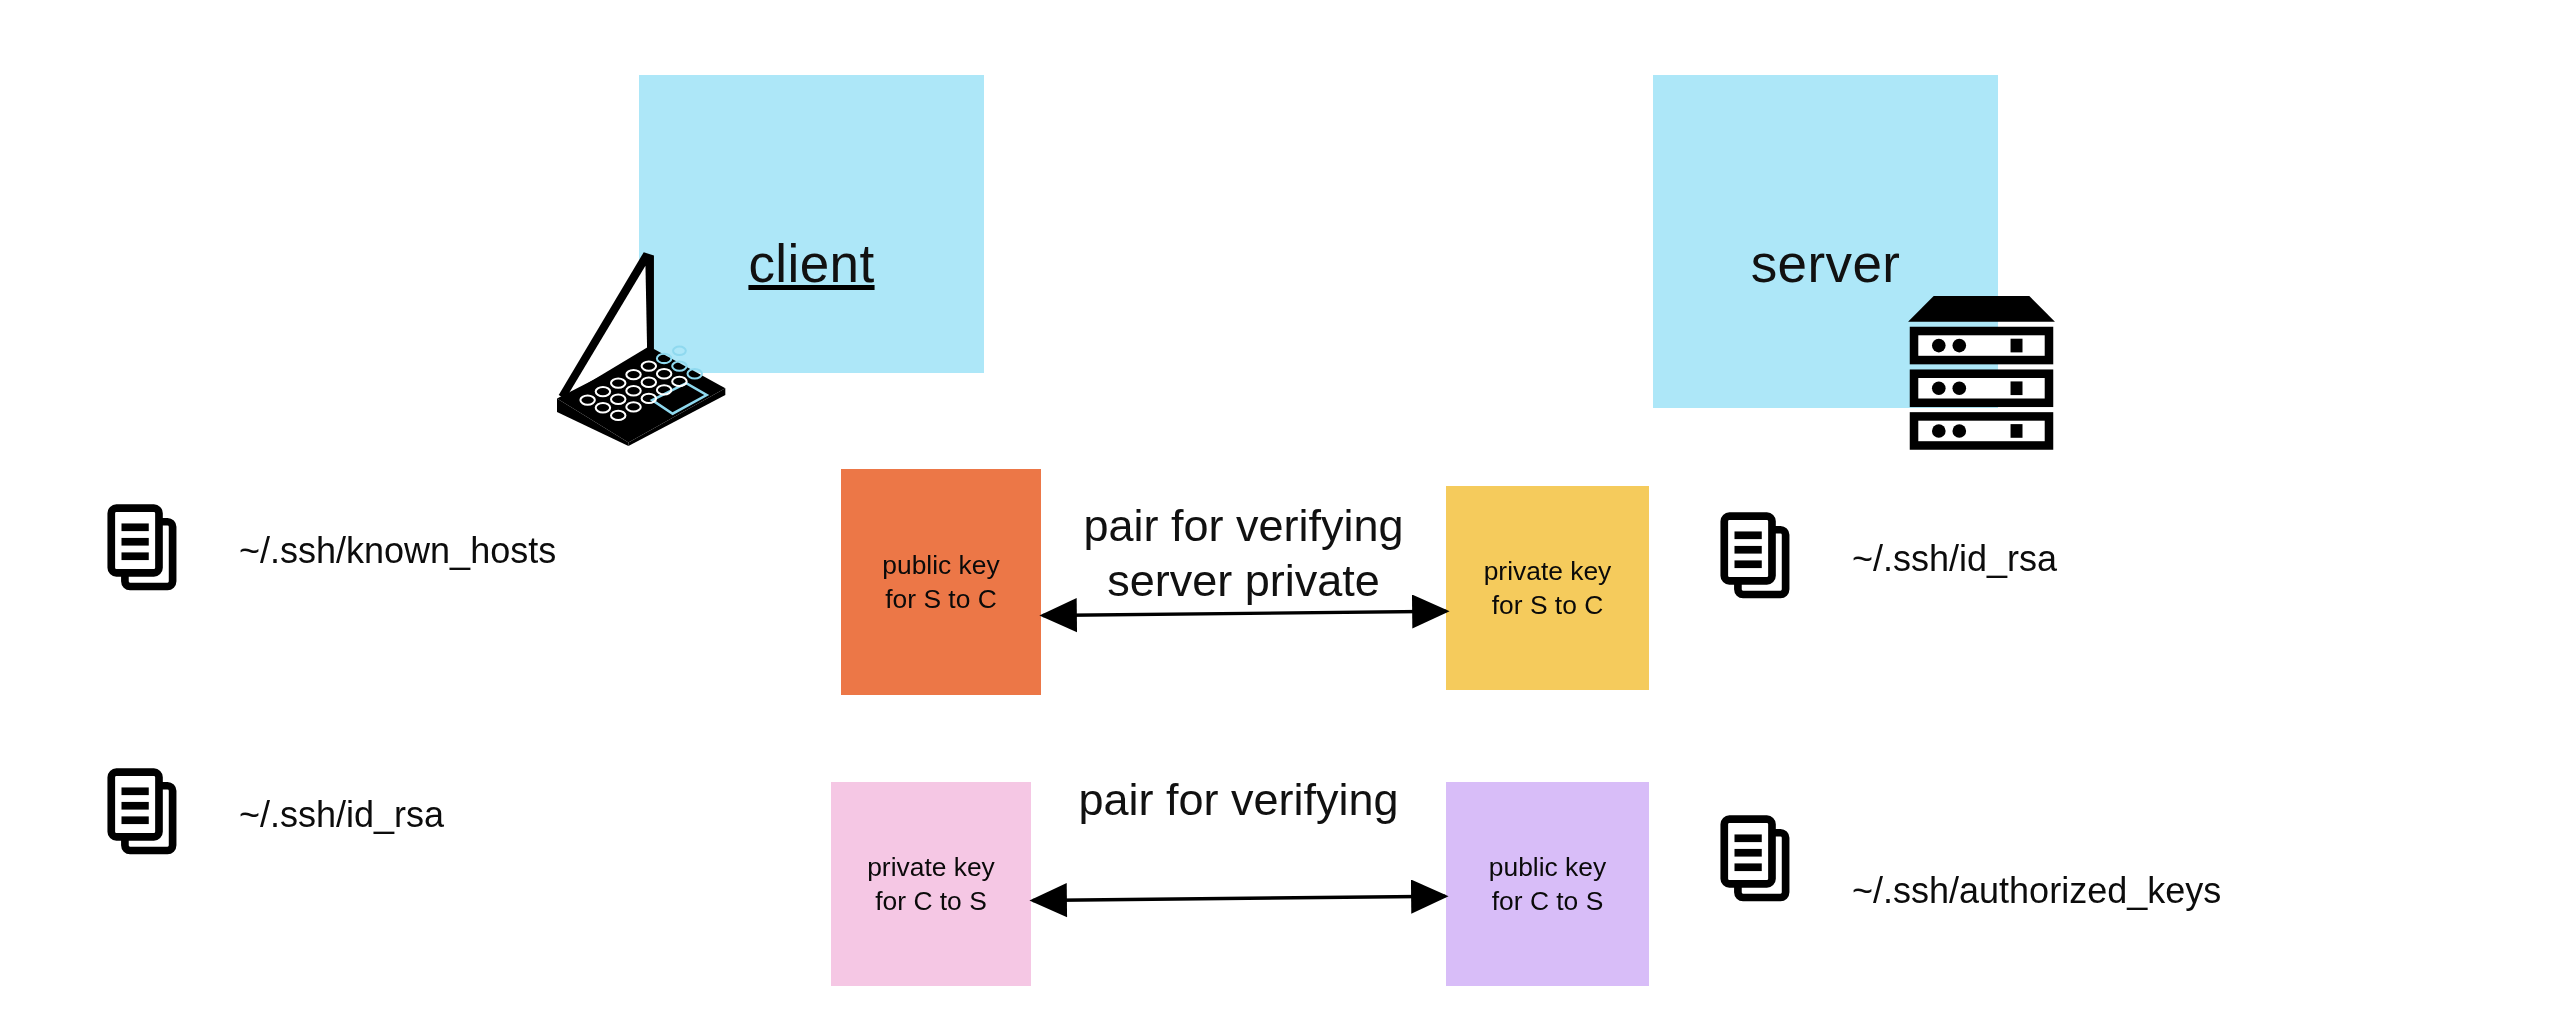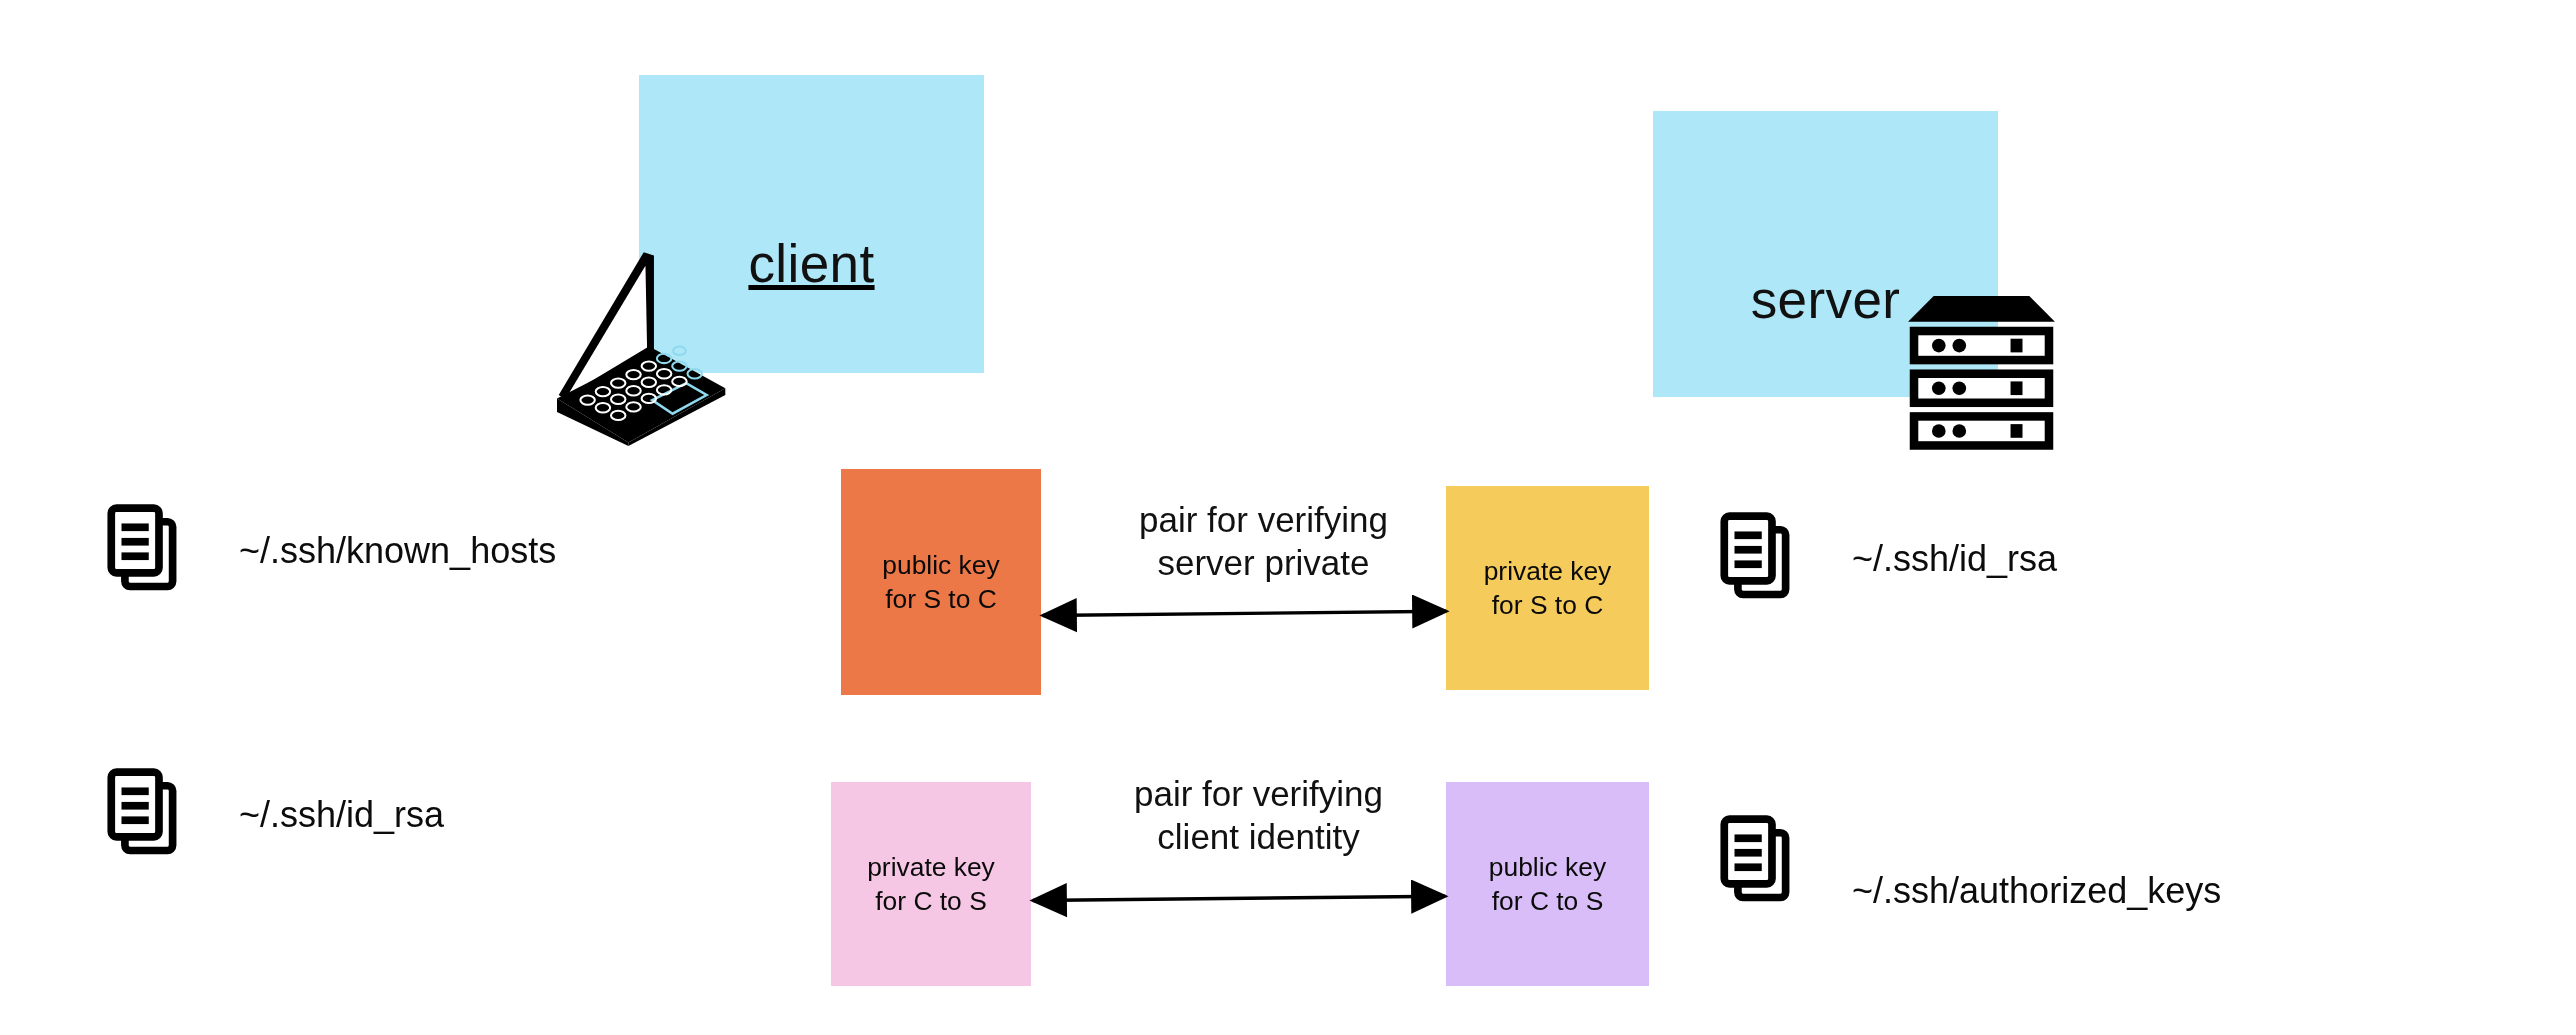--- a/index.html
+++ b/index.html
@@ -50,25 +50,24 @@
     font-size: 26.4px;
     color: #0a0a0a;
     margin-top: 20px;
   }
   .key-box .kb-line { display: block; white-space: nowrap; }
 
   
   .pair-caption {
     position: absolute;
     text-align: center;
-    font-size: 35px;
+    font-size: 45px;
     line-height: 1.22;
     color: #111111;
     white-space: nowrap;
-    margin-left: 20px;
   }
   .pair-caption .pc-line { display: block; }
 
   
   .arrow-svg { position: absolute; overflow: visible; }
 
   
   .file-row {
     position: absolute;
     display: flex;
@@ -88,21 +87,21 @@
 </style>
 </head>
 <body>
 
 <div id="canvas">
 
   <div class="endpoint-box" style="left:639px; top:75px; width:345px; height:298px;text-decoration:underline;">
     <span class="endpoint-label">client</span>
   </div>
 
-  <div class="endpoint-box" style="left:1653px; top:75px; width:345px; height:286px;margin-top:36px;">
+  <div class="endpoint-box" style="left:1653px; top:75px; width:345px; height:333px;">
     <span class="endpoint-label">server</span>
   </div>
 
   <div class="device-icon" style="left:545px; top:242px; width:200px; height:204px;">
     <svg width="200" height="204" viewBox="0 0 235 240" xmlns="http://www.w3.org/2000/svg">
 
       <path d="M16 180 L116 12 L128 16 L128 128 L28 188 Z" fill="#000000"></path>
 
       <path d="M28 178 L118 28 L120 31 L120 124 L32 177 Z" fill="#ffffff"></path>
 
@@ -200,21 +199,20 @@
     <span class="kb-line">for C to S</span>
   </div>
 
   <div class="key-box" style="left:1446px; top:762px; width:203px; height:204px; background:#d8bdf8;">
     <span class="kb-line">public key</span>
     <span class="kb-line">for C to S</span>
   </div>
 
   <div class="pair-caption" style="left:1032px; top:773px; width:413px;">
     <span class="pc-line">pair for verifying</span>
-    <span class="pc-line">client identity</span>
   </div>
 
   <svg class="arrow-svg" style="left:1026px; top:886px;" width="426" height="25.6" viewBox="0 0 500 30" xmlns="http://www.w3.org/2000/svg">
     <defs>
       <marker id="ah-r2-end" markerWidth="12" markerHeight="12" refX="10" refY="5" orient="auto" markerUnits="strokeWidth">
         <path d="M0,0 L11,5 L0,10 z" fill="#000000"></path>
       </marker>
       <marker id="ah-r2-start" markerWidth="12" markerHeight="12" refX="1" refY="5" orient="auto" markerUnits="strokeWidth">
         <path d="M11,0 L0,5 L11,10 z" fill="#000000"></path>
       </marker>

